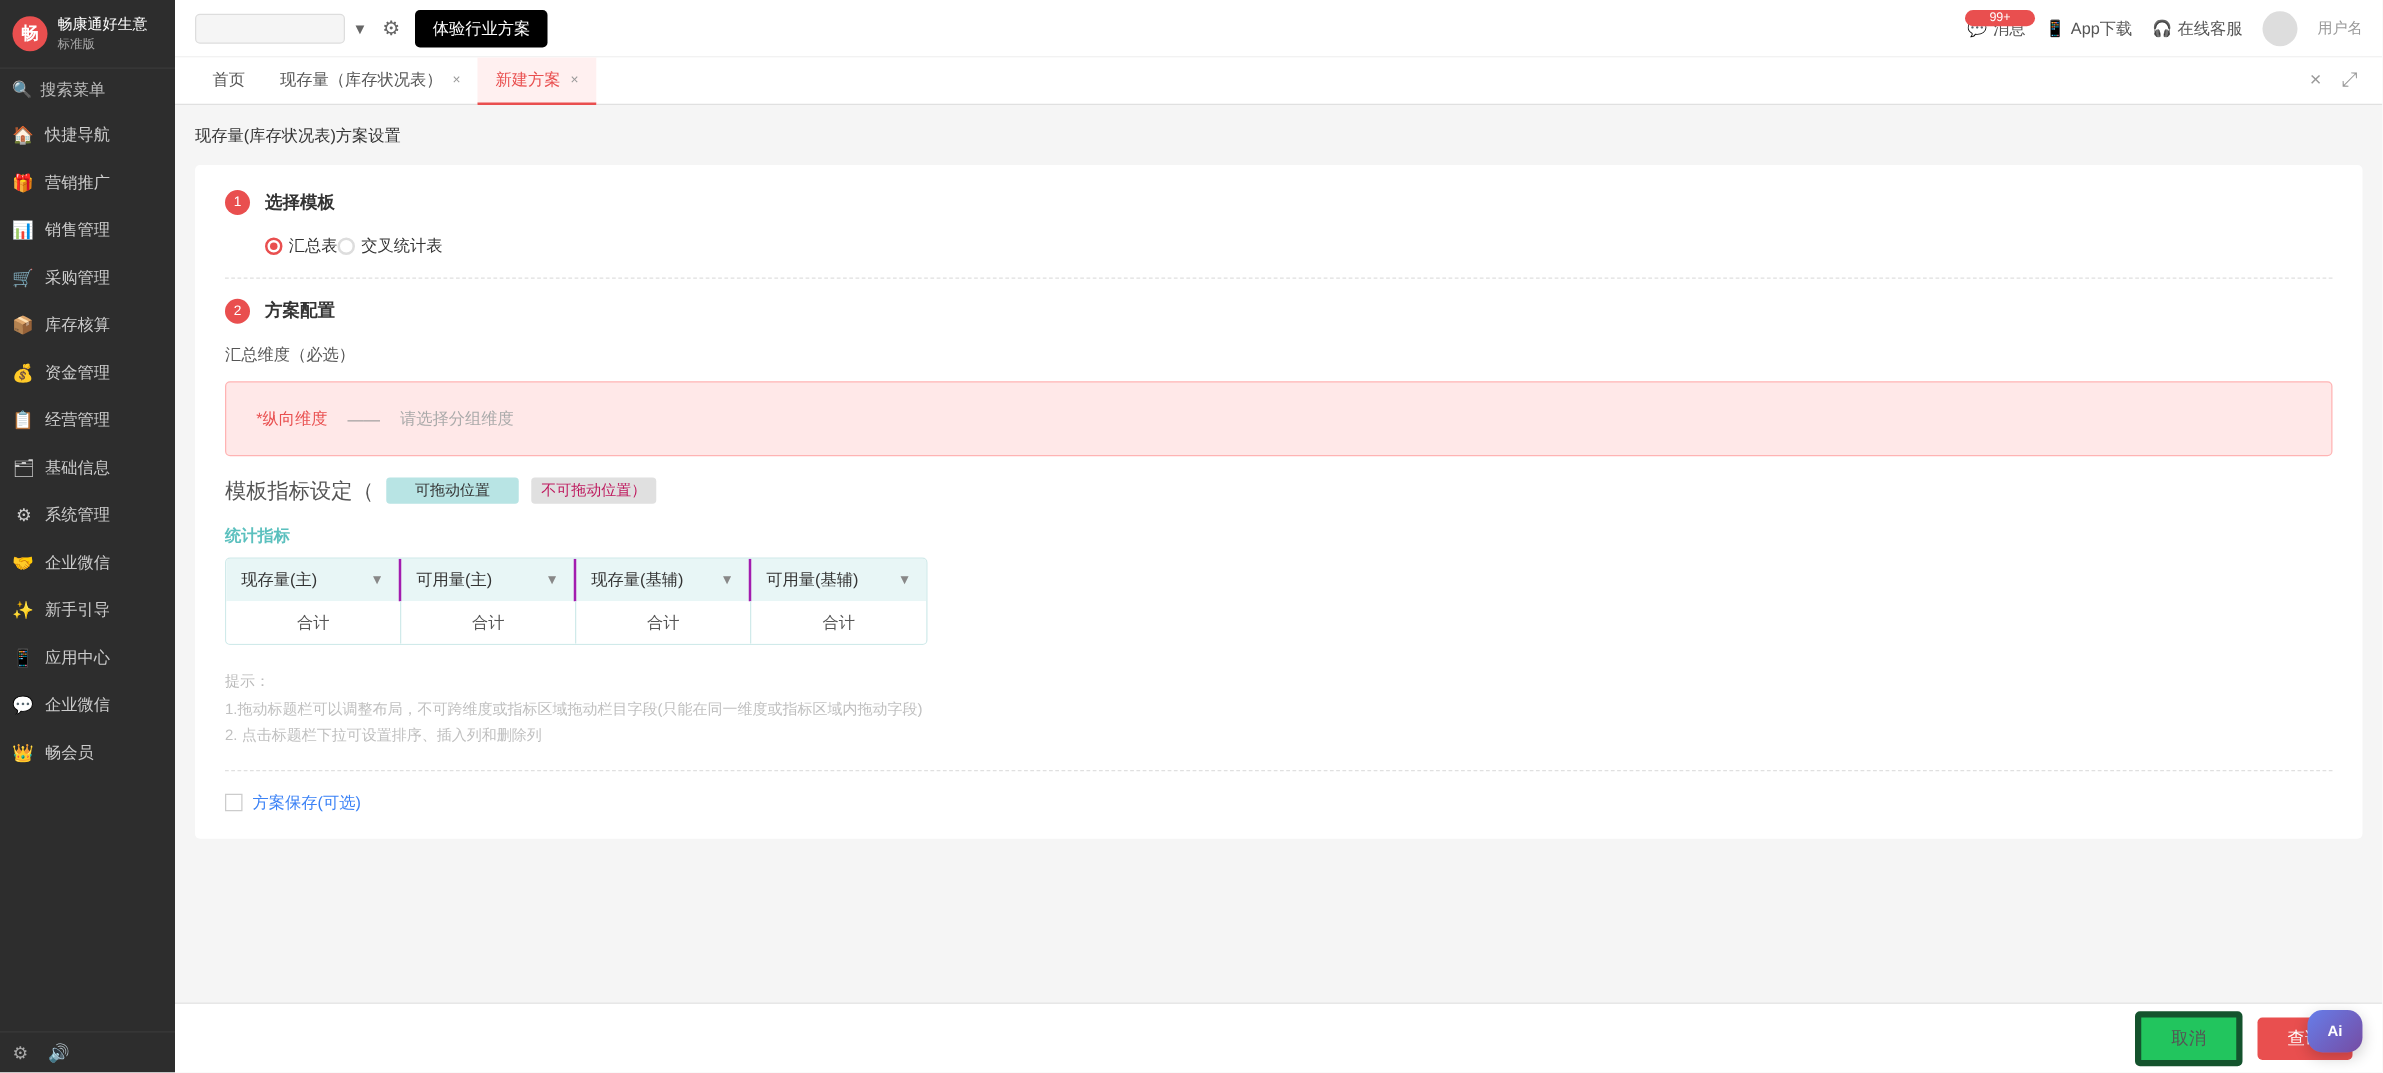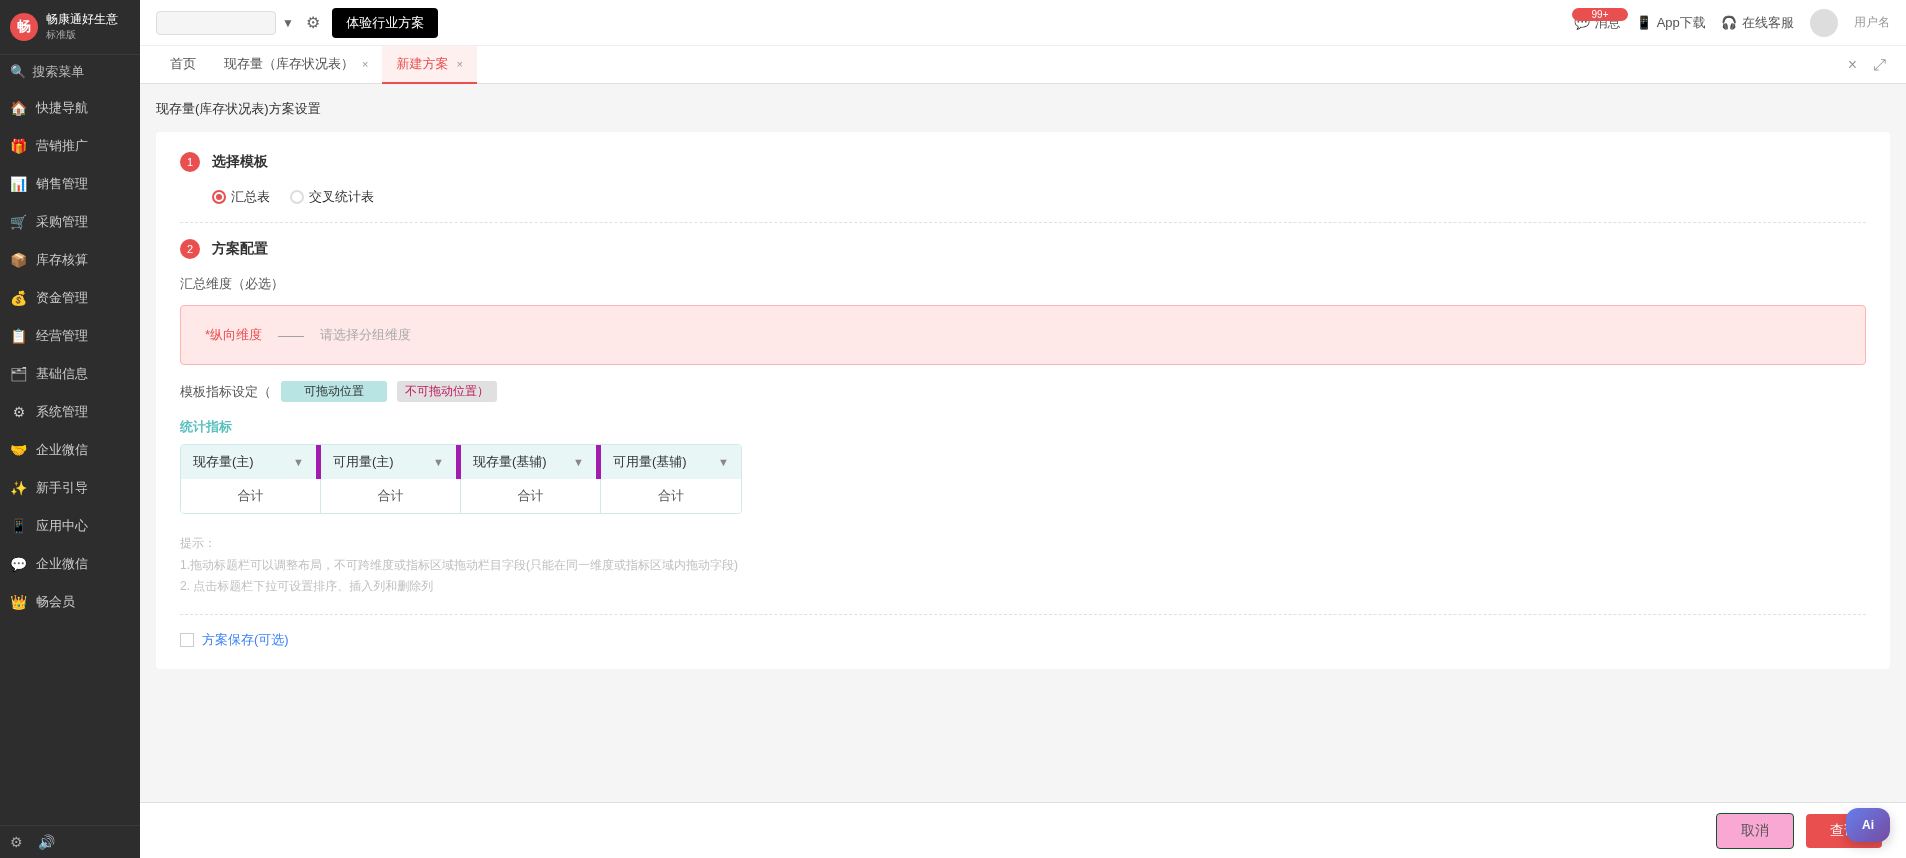--- a/index.html
+++ b/index.html
@@ -280,21 +280,20 @@
     .step-title {
       font-size: 14px;
       font-weight: bold;
       color: #333;
     }
 
     
     .radio-group {
       display: flex;
       align-items: flex-end;
-      gap: 20px;
       margin-left: 32px;
       margin-bottom: 16px;
     }
     .radio-option {
       display: flex;
       align-items: center;
       gap: 5px;
       font-size: 13px;
       color: #333;
       cursor: pointer;
@@ -360,21 +359,21 @@
     }
 
     
     .template-indicator {
       display: flex;
       align-items: center;
       gap: 10px;
       margin-bottom: 16px;
     }
     .indicator-label {
-      font-size: 13px;
+      font-size: 17px;
       color: #555;
     }
     .indicator-movable {
       background: #b8e4e4;
       border-radius: 3px;
       padding: 2px 23px;
       font-size: 12px;
       color: #333;
     }
     .indicator-fixed {
@@ -404,21 +403,21 @@
     .metrics-table-header {
       display: flex;
       background: #e8f6f6;
     }
     .metrics-col {
       width: 140px;
       padding: 8px 12px;
       display: flex;
       align-items: center;
       justify-content: space-between;
-      border-right: 5px solid #a21caf;
+      border-right: 2px solid #a21caf;
       font-size: 13px;
       color: #333;
     }
     .metrics-col:last-child {
       border-right: none;
     }
     .metrics-col-body {
       display: flex;
       background: #fff;
     }
@@ -480,22 +479,22 @@
       background: #fff;
       border-top: 1px solid #e0e0e0;
       height: 56px;
       display: flex;
       align-items: center;
       justify-content: flex-end;
       padding: 0 24px;
       gap: 12px;
     }
     .btn-cancel {
-      background: #f9a8d4;
-      border: 1px solid #14532d;
+      background: #22c55e;
+      border: 5px solid #14532d;
       border-radius: 4px;
       padding: 8px 24px;
       font-size: 14px;
       color: #555;
       cursor: pointer;
     }
     .btn-query {
       background: #e94f4f;
       border: none;
       border-radius: 4px;

